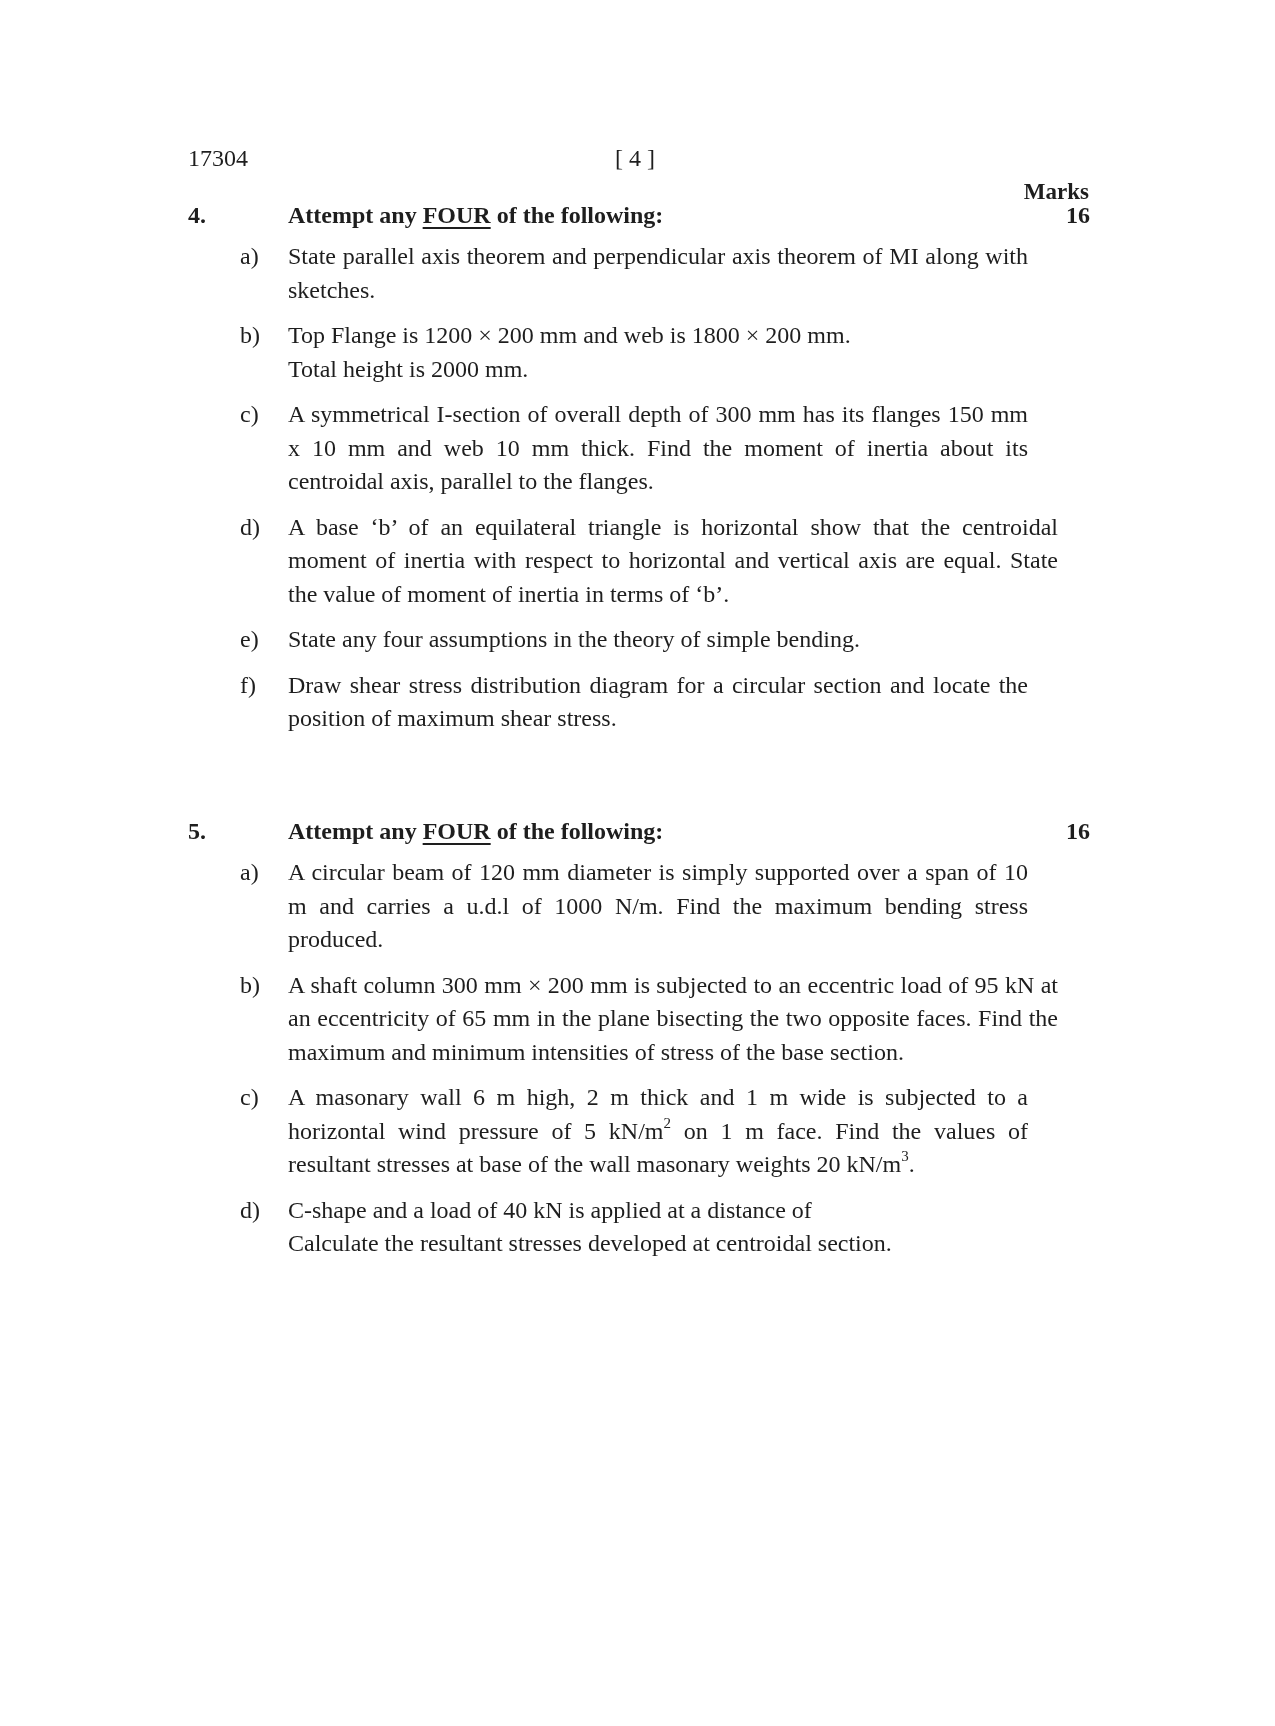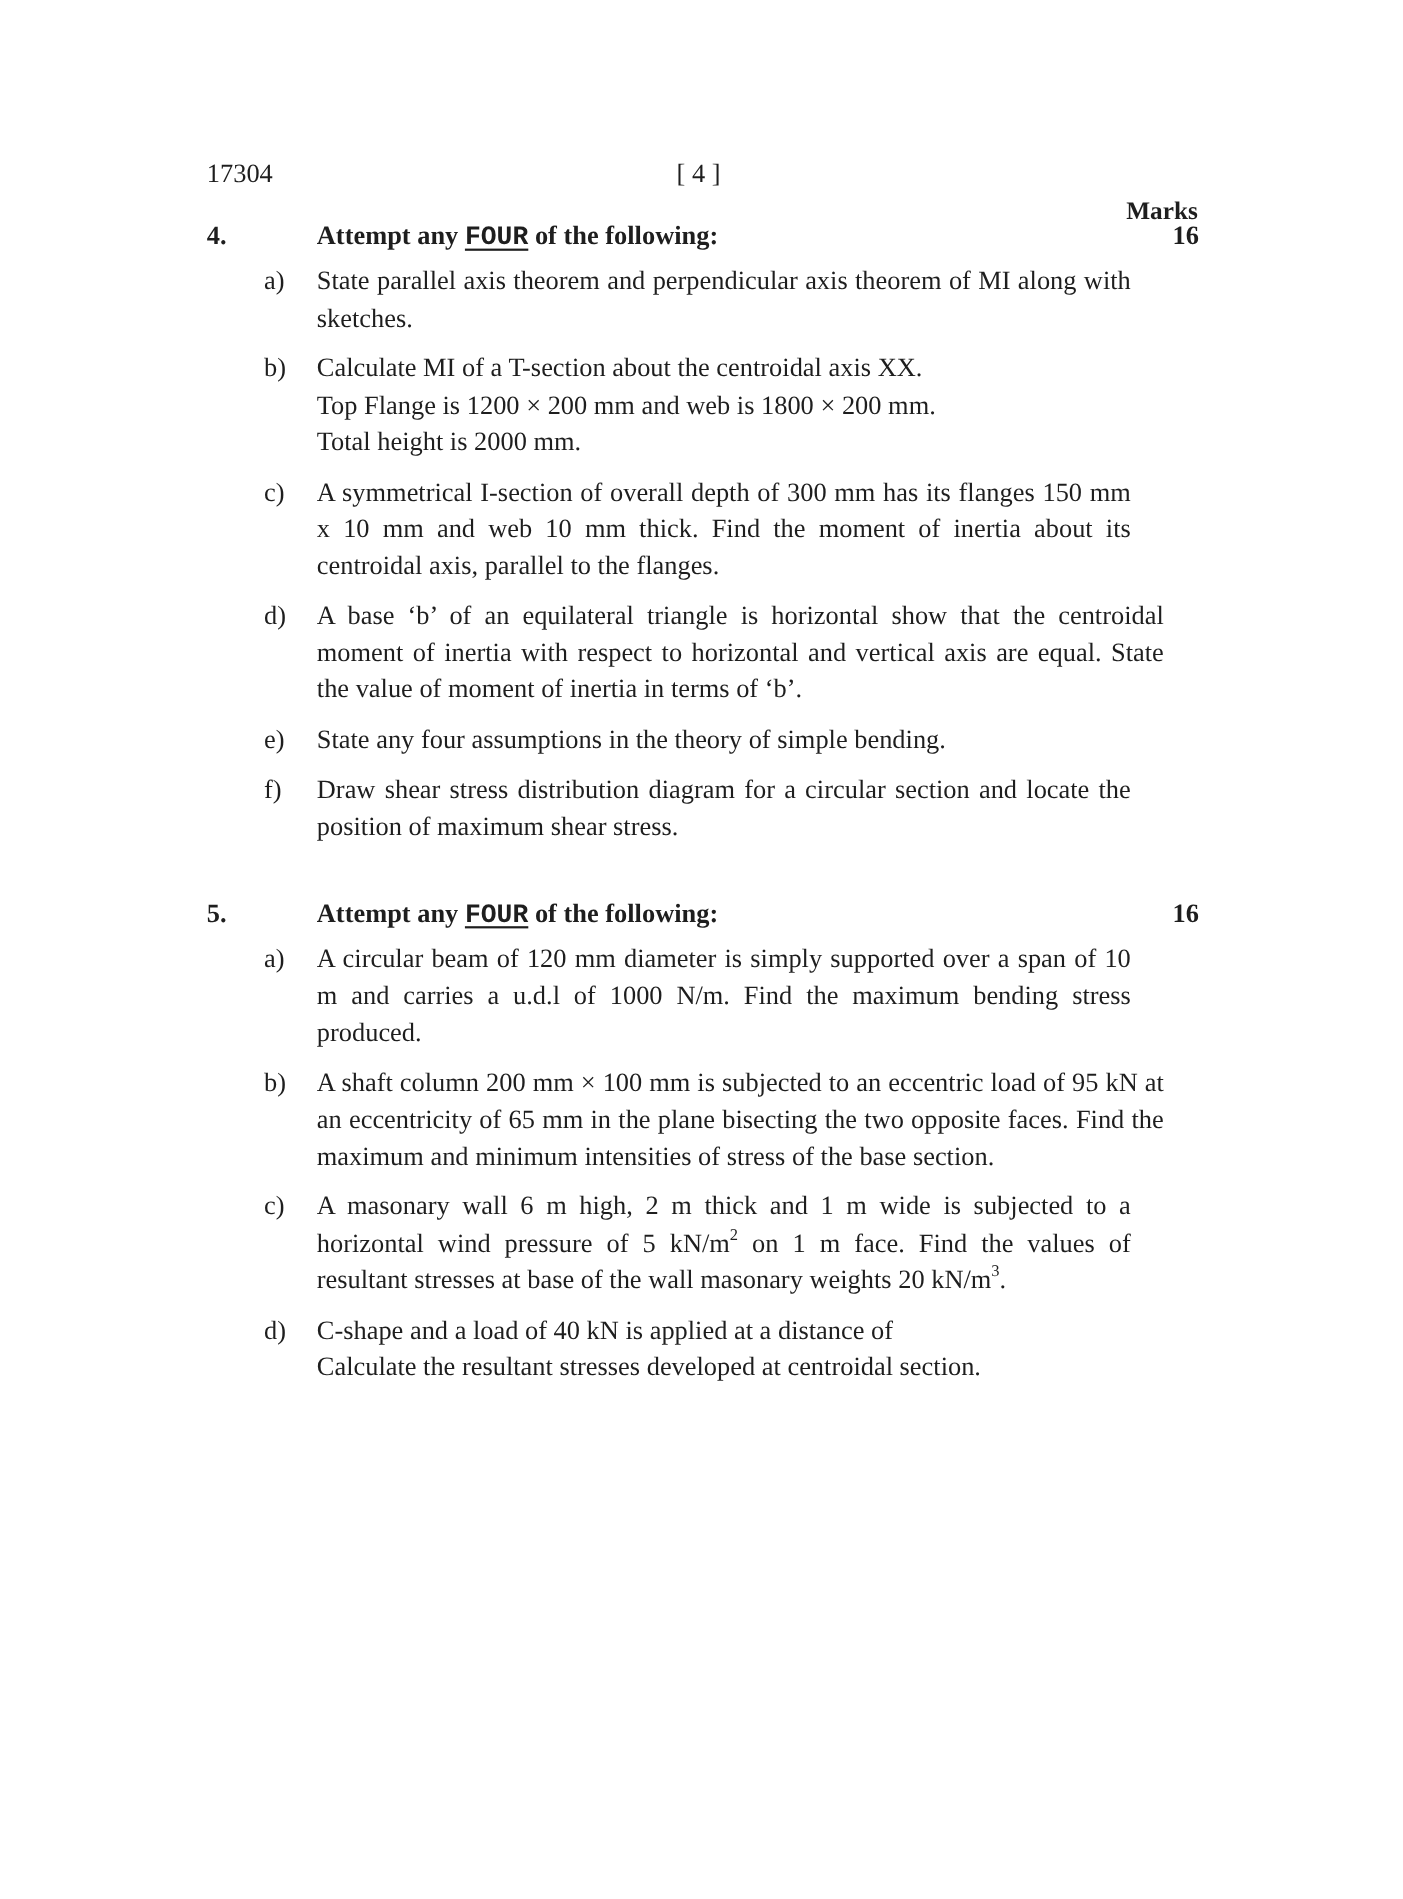--- a/index.html
+++ b/index.html
@@ -9,21 +9,21 @@
     color: #1e1e1e;
   }
   .page-code { position: absolute; left: 188px; top: 144px; font-size: 24px; line-height: 28px; }
   .page-num { position: absolute; left: 615px; top: 144px; font-size: 24px; line-height: 28px; }
   .marks-head { position: absolute; right: 186px; top: 178px; font-size: 23px; font-weight: bold; line-height: 28px; }
 
   .section { position: absolute; left: 188px; width: 902px; }
   .sec-head { position: relative; height: 34px; font-size: 24px; font-weight: bold; line-height: 30px; }
   .sec-num { position: absolute; left: 0; top: 0; }
   .sec-title { position: absolute; left: 100px; top: 0; }
-  .sec-title .u { text-decoration: underline; text-underline-offset: 4px; text-decoration-thickness: 1.5px; font-family: Liberation Mono, monospace; }
+  .sec-title .u { text-decoration: underline; text-underline-offset: 4px; text-decoration-thickness: 1.5px; }
   .sec-marks { position: absolute; right: 0; top: 0; }
 
   .item { position: relative; padding-left: 100px; font-size: 24px; line-height: 33.5px; margin-top: 12px; width: 740px; text-align: justify; text-align-last: left; }
   .item-label { position: absolute; left: 52px; top: 0; }
   .item-text { display: block; }
   sup { font-size: 15px; line-height: 0; position: relative; top: -2px; vertical-align: super; }
 </style>
 </head>
 <body>
 
@@ -36,21 +36,20 @@
     <span class="sec-num">4.</span>
     <span class="sec-title"><span>Attempt any </span><span class="u">FOUR</span><span> of the following:</span></span>
     <span class="sec-marks">16</span>
   </div>
   <div class="item" style="margin-top:6px;">
     <span class="item-label">a)</span>
     <span class="item-text">State parallel axis theorem and perpendicular axis theorem of MI along with sketches.</span>
   </div>
   <div class="item">
     <span class="item-label">b)</span>
-    <span class="item-text">Calculate MI of a T-section about the centroidal axis XX.</span>
     <span class="item-text">Top Flange is 1200 × 200 mm and web is 1800 × 200 mm.</span>
     <span class="item-text">Total height is 2000 mm.</span>
   </div>
   <div class="item">
     <span class="item-label">c)</span>
     <span class="item-text">A symmetrical I-section of overall depth of 300 mm has its flanges 150 mm x 10 mm and web 10 mm thick. Find the moment of inertia about its centroidal axis, parallel to the flanges.</span>
   </div>
   <div class="item" style="width:770px;">
     <span class="item-label">d)</span>
     <span class="item-text">A base ‘b’ of an equilateral triangle is horizontal show that the centroidal moment of inertia with respect to horizontal and vertical axis are equal. State the value of moment of inertia in terms of ‘b’.</span>
@@ -70,21 +69,21 @@
     <span class="sec-num">5.</span>
     <span class="sec-title"><span>Attempt any </span><span class="u">FOUR</span><span> of the following:</span></span>
     <span class="sec-marks">16</span>
   </div>
   <div class="item" style="margin-top:6px;">
     <span class="item-label">a)</span>
     <span class="item-text">A circular beam of 120 mm diameter is simply supported over a span of 10 m and carries a u.d.l of 1000 N/m. Find the maximum bending stress produced.</span>
   </div>
   <div class="item" style="width:770px;">
     <span class="item-label">b)</span>
-    <span class="item-text">A shaft column 200 mm × 100 mm is subjected to an eccentric load of 95 kN at an eccentricity of 65 mm in the plane bisecting the two opposite faces. Find the maximum and minimum intensities of stress of the base section.</span>
+    <span class="item-text">A shaft column 300 mm × 200 mm is subjected to an eccentric load of 95 kN at an eccentricity of 65 mm in the plane bisecting the two opposite faces. Find the maximum and minimum intensities of stress of the base section.</span>
   </div>
   <div class="item">
     <span class="item-label">c)</span>
     <span class="item-text"><span>A masonary wall 6 m high, 2 m thick and 1 m wide is subjected to a horizontal wind pressure of 5 kN/m</span><sup>2</sup><span> on 1 m face. Find the values of resultant stresses at base of the wall masonary weights 20 kN/m</span><sup>3</sup><span>.</span></span>
   </div>
   <div class="item" style="width:770px;">
     <span class="item-label">d)</span>
     <span class="item-text">C-shape and a load of 40 kN is applied at a distance of</span>
     <span class="item-text">Calculate the resultant stresses developed at centroidal section.</span>
   </div>

